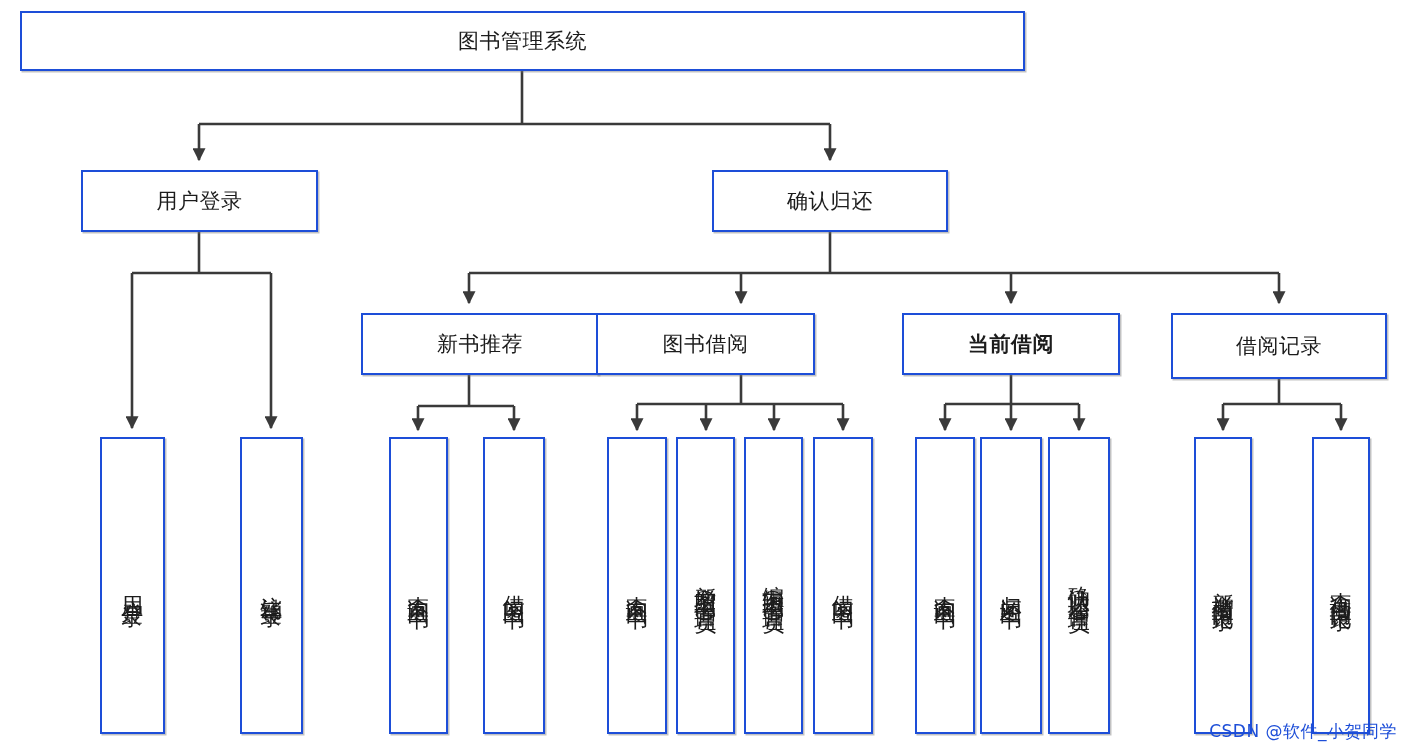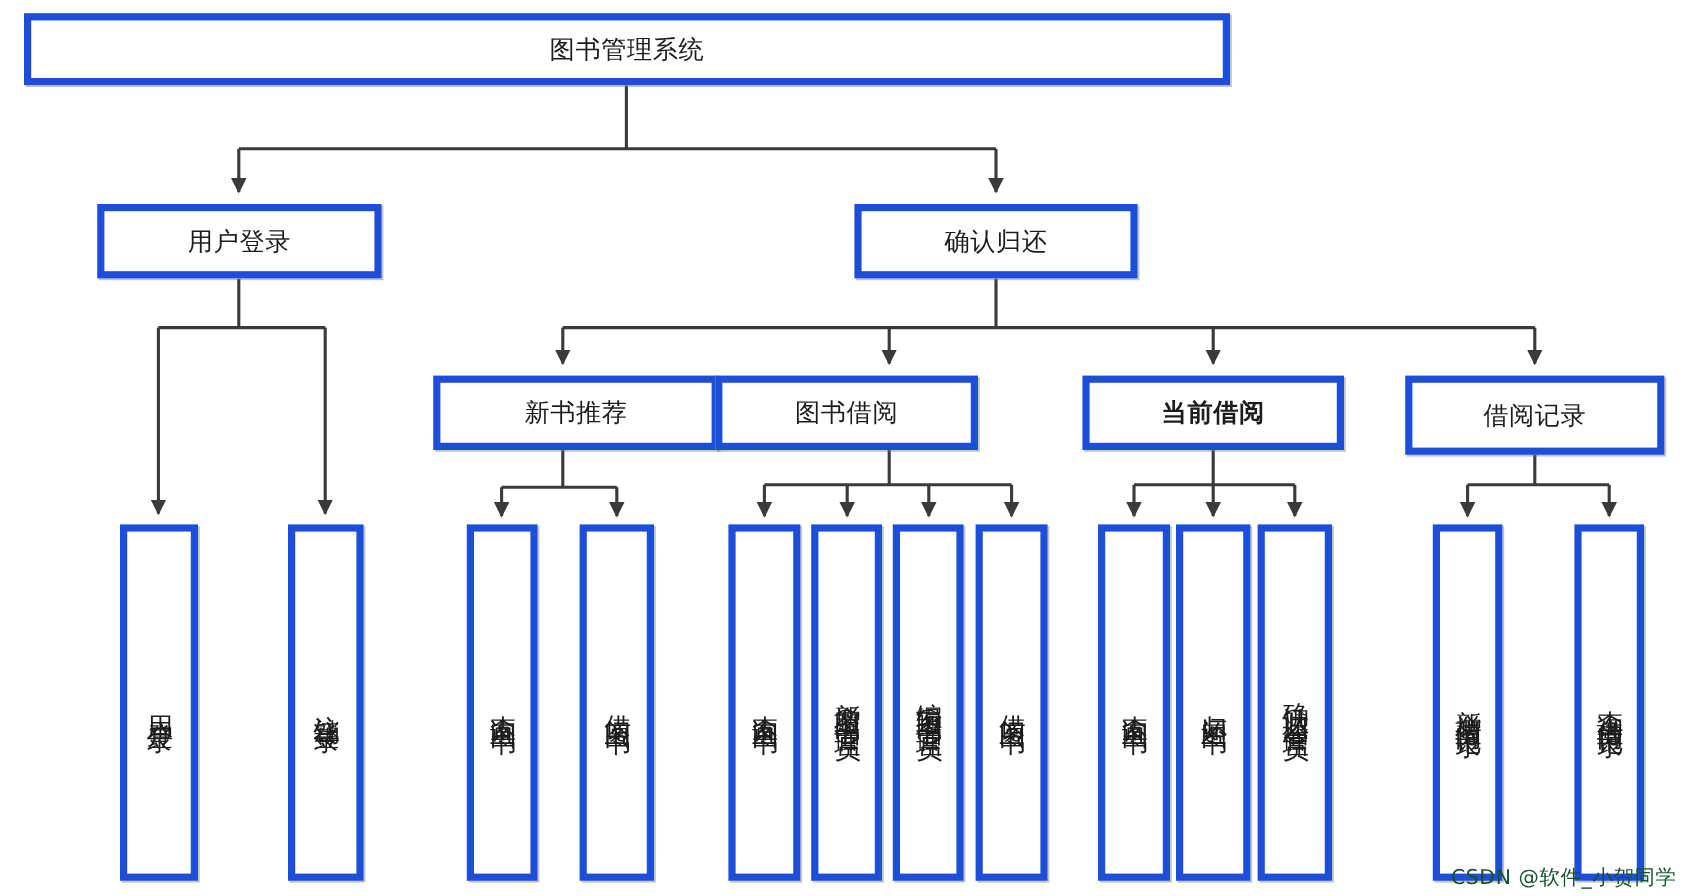--- a/index.html
+++ b/index.html
@@ -13,21 +13,21 @@
   #canvas {
     position: relative;
     width: 1405px;
     height: 747px;
     background: #ffffff;
     overflow: hidden;
   }
   .node {
     position: absolute;
     box-sizing: border-box;
-    border: 6px solid #1d4ed8;
+    border: 2px solid #1d4ed8;
     background: #ffffff;
     display: flex;
     align-items: center;
     justify-content: center;
     box-shadow: 1.5px 1.5px 0 rgba(120,120,120,0.45);
   }
   .node-label {
     font-size: 21px;
     color: #1c1c1c;
     letter-spacing: 0.5px;
@@ -49,21 +49,21 @@
     top: 0;
     width: 1405px;
     height: 747px;
     pointer-events: none;
   }
   .watermark {
     position: absolute;
     right: 8px;
     bottom: 4px;
     font-size: 17px;
-    color: #14532d;
+    color: #1d4ed8;
     white-space: nowrap;
     letter-spacing: 0.5px;
   }
 </style>
 </head>
 <body>
 
 <div id="canvas">
 
   <svg class="edges" viewBox="0 0 1405 747" xmlns="http://www.w3.org/2000/svg">

